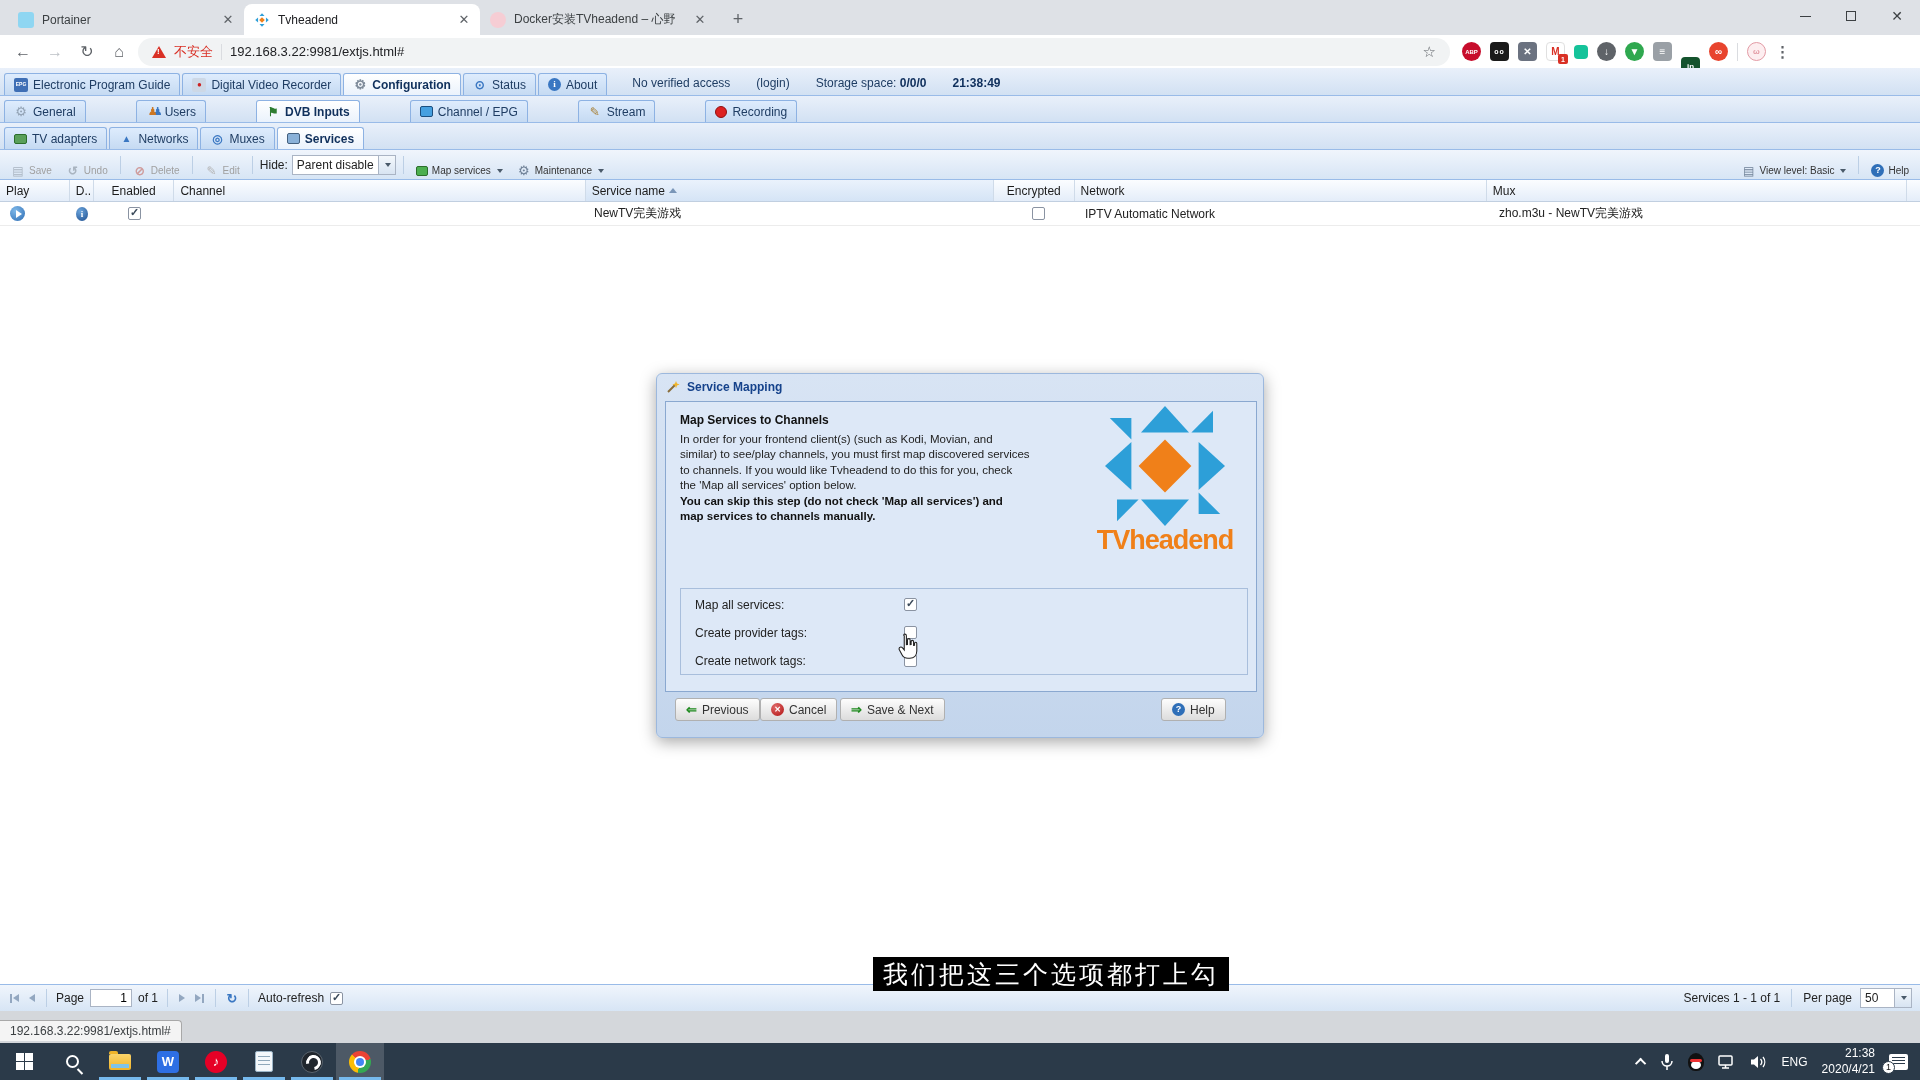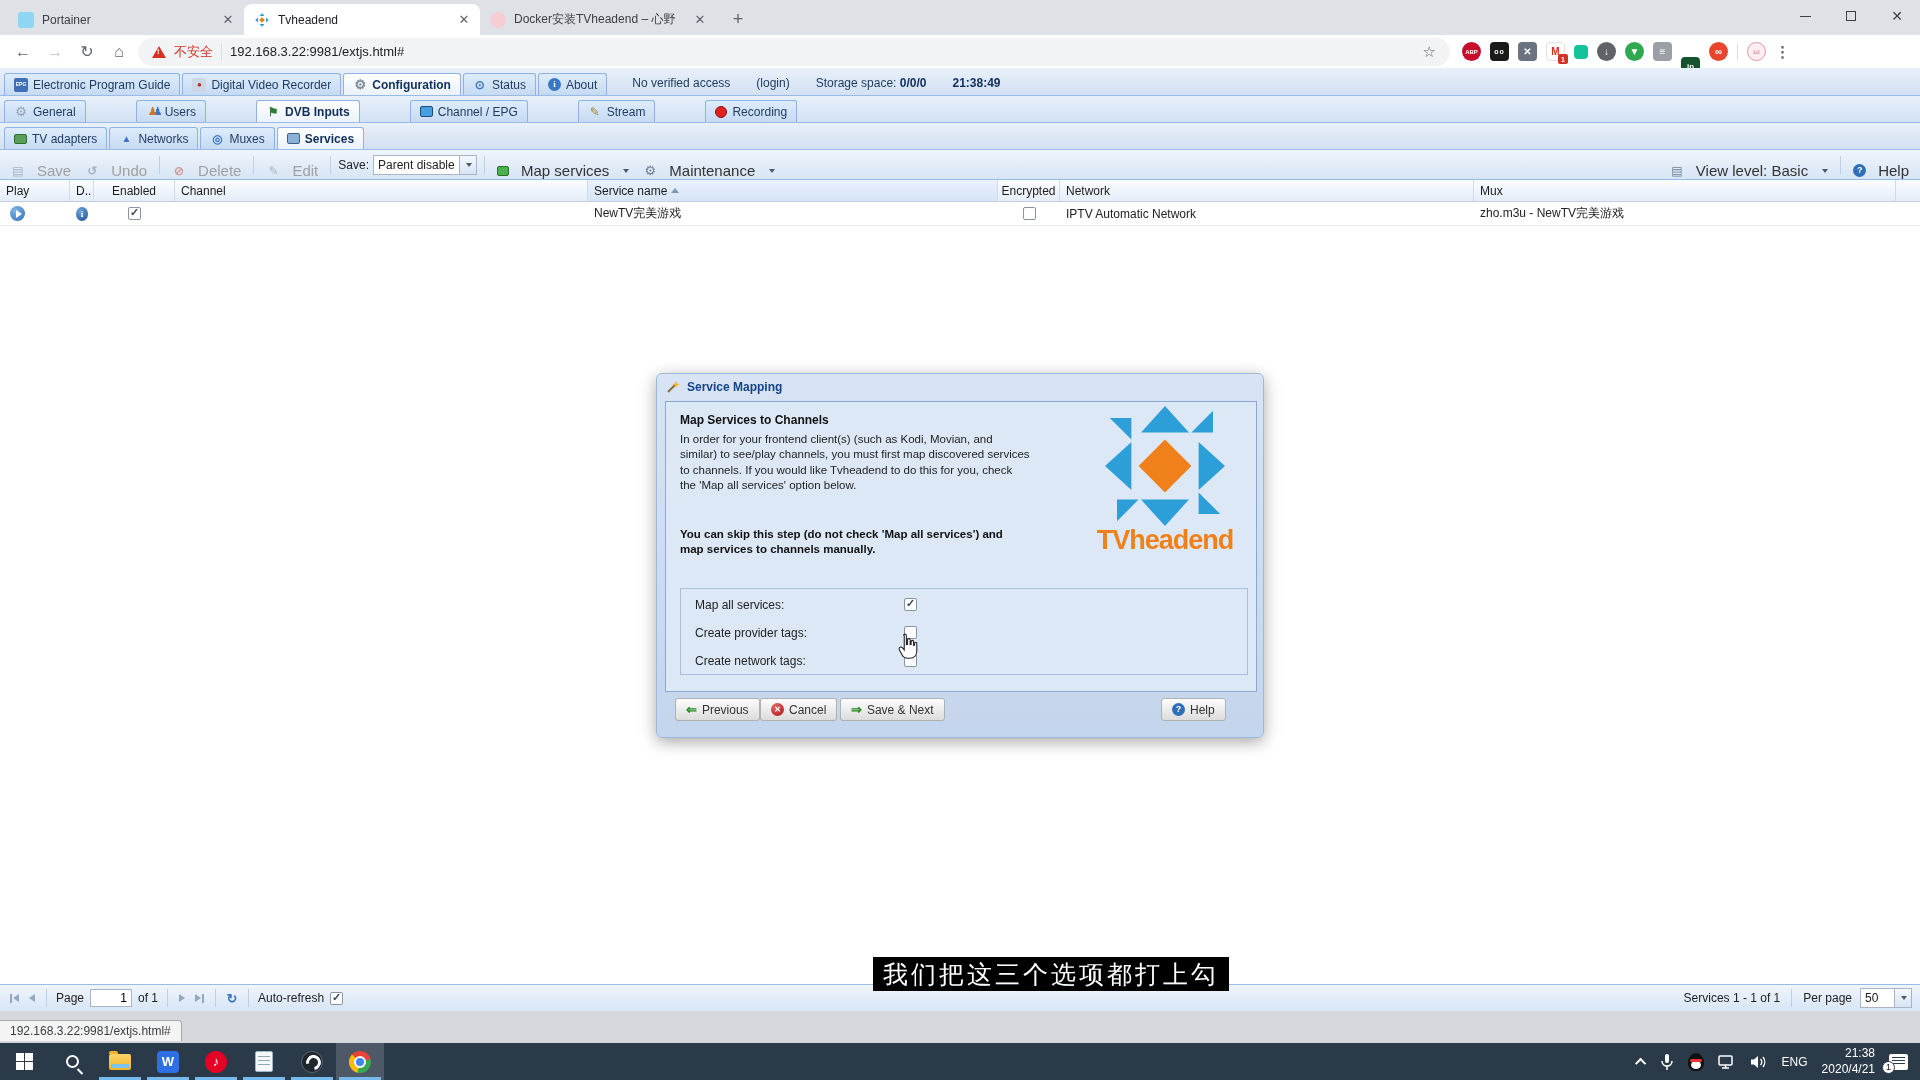--- a/index.html
+++ b/index.html
@@ -83,38 +83,38 @@
   .mi-undo::before{content:"↺";color:#a9b4c0;font-weight:bold;}
   .mi-del::before{content:"⊘";color:#cf9c9c;font-weight:bold;}
   .mi-edit::before{content:"✎";color:#b3b3b3;}
   .mi-view::before{content:"▤";color:#6f8197;}
   .mi-help{background:#2f6fb8;border-radius:50%;width:13px;height:13px;color:#fff;}.mi-help::before{content:"?";font-size:9px;font-weight:bold;}
   .mi-refresh::before{content:"↻";color:#3a77c2;font-weight:bold;font-size:13px;}
   .mi-wand{width:14px;height:14px;}
 
   
   .toolbar{position:absolute;left:0;top:150px;width:1920px;height:30px;background:linear-gradient(#f0f5fc,#d7e5f5);border-bottom:1px solid #99bbe8;display:flex;align-items:center;gap:4px;padding:0 6px;}
-  .tbtn{display:inline-flex;align-items:center;gap:12px;font-size:15px;color:#333;padding:2px 5px;border-radius:3px;white-space:nowrap;margin-top:12px;}
+  .tbtn{display:inline-flex;align-items:center;gap:4px;font-size:10px;color:#333;padding:2px 5px;border-radius:3px;white-space:nowrap;margin-top:12px;}
   .tbtn.disabled{color:#a0a0a0;}
   .tsep{width:1px;height:18px;background:#bccfe5;margin:0 3px;}
   .caret{width:0;height:0;border-left:3.5px solid transparent;border-right:3.5px solid transparent;border-top:4px solid #4a5a6a;margin-left:2px;}
   .select{height:20px;background:#fff;border:1px solid #aab4c4;display:flex;align-items:center;font-size:12px;}
   .select .val{padding:0 4px;flex:1;white-space:nowrap;overflow:hidden;}
   .select .dd{width:17px;height:100%;border-left:1px solid #aab4c4;background:linear-gradient(#f4f8fc,#d8e4f2);display:flex;align-items:center;justify-content:center;}
   .hide-select{width:104px;}
   .toolbar .right{margin-left:auto;display:flex;align-items:center;gap:4px;}
 
   
   .ghead{position:absolute;left:0;top:180px;width:1920px;height:22px;display:flex;background:linear-gradient(#fbfdff,#e4edf9);border-bottom:1px solid #c1cfe0;font-size:12px;color:#1c1c1c;}
   .gh{border-right:1px solid #cfdbe9;padding:3px 6px;display:flex;align-items:center;gap:4px;overflow:hidden;white-space:nowrap;}
   .gh.sorted{background:linear-gradient(#eaf2fc,#d5e4f6);}
   .sort-asc{width:0;height:0;border-left:4px solid transparent;border-right:4px solid transparent;border-bottom:5px solid #7a96b8;}
   .grow{position:absolute;left:0;top:202px;width:1920px;height:24px;display:flex;background:#fff;border-bottom:1px solid #ececec;font-size:12px;color:#222;}
   .gc{padding:4px 6px;display:flex;align-items:center;overflow:hidden;white-space:nowrap;}
-  .c0{width:70px;}.c1{width:24px;}.c2{width:81px;justify-content:center;}.c3{width:413px;}.c4{width:410px;}.c5{width:62px;justify-content:center;}.c6{width:414px;}.c7{width:422px;}.cf{width:13px;border-right:none;}
+  .c0{width:70px;}.c1{width:24px;}.c2{width:81px;justify-content:center;}.c3{width:413px;}.c4{width:410px;}.c5{width:81px;justify-content:center;}.c6{width:414px;}.c7{width:422px;}.cf{width:13px;border-right:none;}
   .play-ico{width:15px;height:15px;border-radius:50%;background:radial-gradient(circle at 35% 30%,#7db7e8,#2e6db4);display:flex;align-items:center;justify-content:center;margin-left:4px;}
   .play-ico::before{content:"";width:0;height:0;border-left:6px solid #fff;border-top:4px solid transparent;border-bottom:4px solid transparent;margin-left:2px;}
   .info-ico{width:14px;height:14px;border-radius:50%;background:radial-gradient(circle at 35% 30%,#6aa4dc,#1f4f8f);color:#fff;font-size:9px;font-weight:bold;font-family:"Liberation Serif",serif;display:flex;align-items:center;justify-content:center;}
   .cb{width:13px;height:13px;background:#fff;border:1px solid #8a93a2;border-radius:2px;position:relative;flex:0 0 auto;}
   .cb.checked::after{content:"✓";position:absolute;left:1px;top:-2px;font-size:11px;font-weight:bold;color:#3b4a5a;}
 
   .content{position:absolute;left:0;top:226px;width:1920px;height:758px;background:#fff;}
 
   
   .pager{position:absolute;left:0;top:984px;width:1920px;height:27px;background:linear-gradient(#f0f5fc,#d7e5f5);border-top:1px solid #99bbe8;display:flex;align-items:center;gap:6px;padding:0 8px;font-size:12px;color:#222;}
@@ -131,21 +131,21 @@
 
   
   .subtitle{position:absolute;left:873px;top:957px;height:34px;background:#000;color:#fff;font-size:25px;letter-spacing:3px;display:flex;align-items:center;padding:0 10px;white-space:nowrap;}
 
   
   .dialog{position:absolute;left:656px;top:373px;width:608px;height:365px;background:linear-gradient(#d8e4f4,#c3d5ec);border:1px solid #9cb8dd;border-radius:6px;box-shadow:0 4px 16px rgba(0,0,0,.35);}
   .dlg-head{display:flex;align-items:center;gap:7px;height:26px;padding:0 9px;font-size:12px;font-weight:bold;color:#15428b;}
   .dlg-inner{position:absolute;left:8px;top:27px;width:592px;height:291px;background:#dde8f7;border:1px solid #8aa8d0;}
   .dlg-heading{position:absolute;left:14px;top:11px;font-weight:bold;font-size:12px;color:#111;}
   .dlg-p1{position:absolute;left:14px;top:30px;width:350px;font-size:11.5px;line-height:1.33;color:#222;}
-  .dlg-p2{position:absolute;left:14px;top:92px;width:340px;font-size:11.5px;line-height:1.33;color:#111;font-weight:bold;margin-top:33px;}
+  .dlg-p2{position:absolute;left:14px;top:92px;width:340px;font-size:11.5px;line-height:1.33;color:#111;font-weight:bold;}
   .logo{position:absolute;right:8px;top:4px;width:166px;text-align:center;}
   .logo-word{font-size:27px;font-weight:bold;color:#f08019;letter-spacing:-1px;margin-top:-4px;}
   .fieldset{position:absolute;left:14px;top:186px;width:568px;height:87px;border:1px solid #a8bedc;}
   .frow{display:flex;align-items:center;height:25px;margin-top:3px;padding-left:14px;font-size:12px;color:#222;}
   .frow .cb{margin-left:auto;margin-right:330px;}
   .dlg-btns{position:absolute;left:0;top:324px;width:100%;height:24px;}
   .btn{position:absolute;height:23px;display:inline-flex;align-items:center;gap:5px;padding:0 10px;font-size:12px;color:#333;background:linear-gradient(#fdfdfd,#dcdcdc);border:1px solid #b0b0b0;border-radius:3px;white-space:nowrap;}
   .b-prev{left:18px;}.b-cancel{left:103px;}.b-save{left:183px;}.b-help{left:504px;}
   .arr-green{color:#1f8a1f;font-weight:bold;font-size:13px;}
   .cancel-ico{width:13px;height:13px;border-radius:50%;background:radial-gradient(circle at 35% 30%,#e06a6a,#b01010);color:#fff;font-size:8px;font-weight:bold;display:flex;align-items:center;justify-content:center;}
@@ -343,21 +343,21 @@
   <div class="tbtn disabled">
       <span class="mi mi-del"></span>
       <span>Delete</span>
     </div>
   <span class="tsep"></span>
   <div class="tbtn disabled">
       <span class="mi mi-edit"></span>
       <span>Edit</span>
     </div>
   <span class="tsep"></span>
-  <span>Save:</span>
+  <span>Hide:</span>
   <div class="select hide-select">
     <span class="val">Parent disable</span>
     <span class="dd">
         <span class="caret"></span>
       </span>
   </div>
   <span class="tsep"></span>
   <div class="tbtn">
       <span class="mi mi-map"></span>
       <span>Map services</span>

